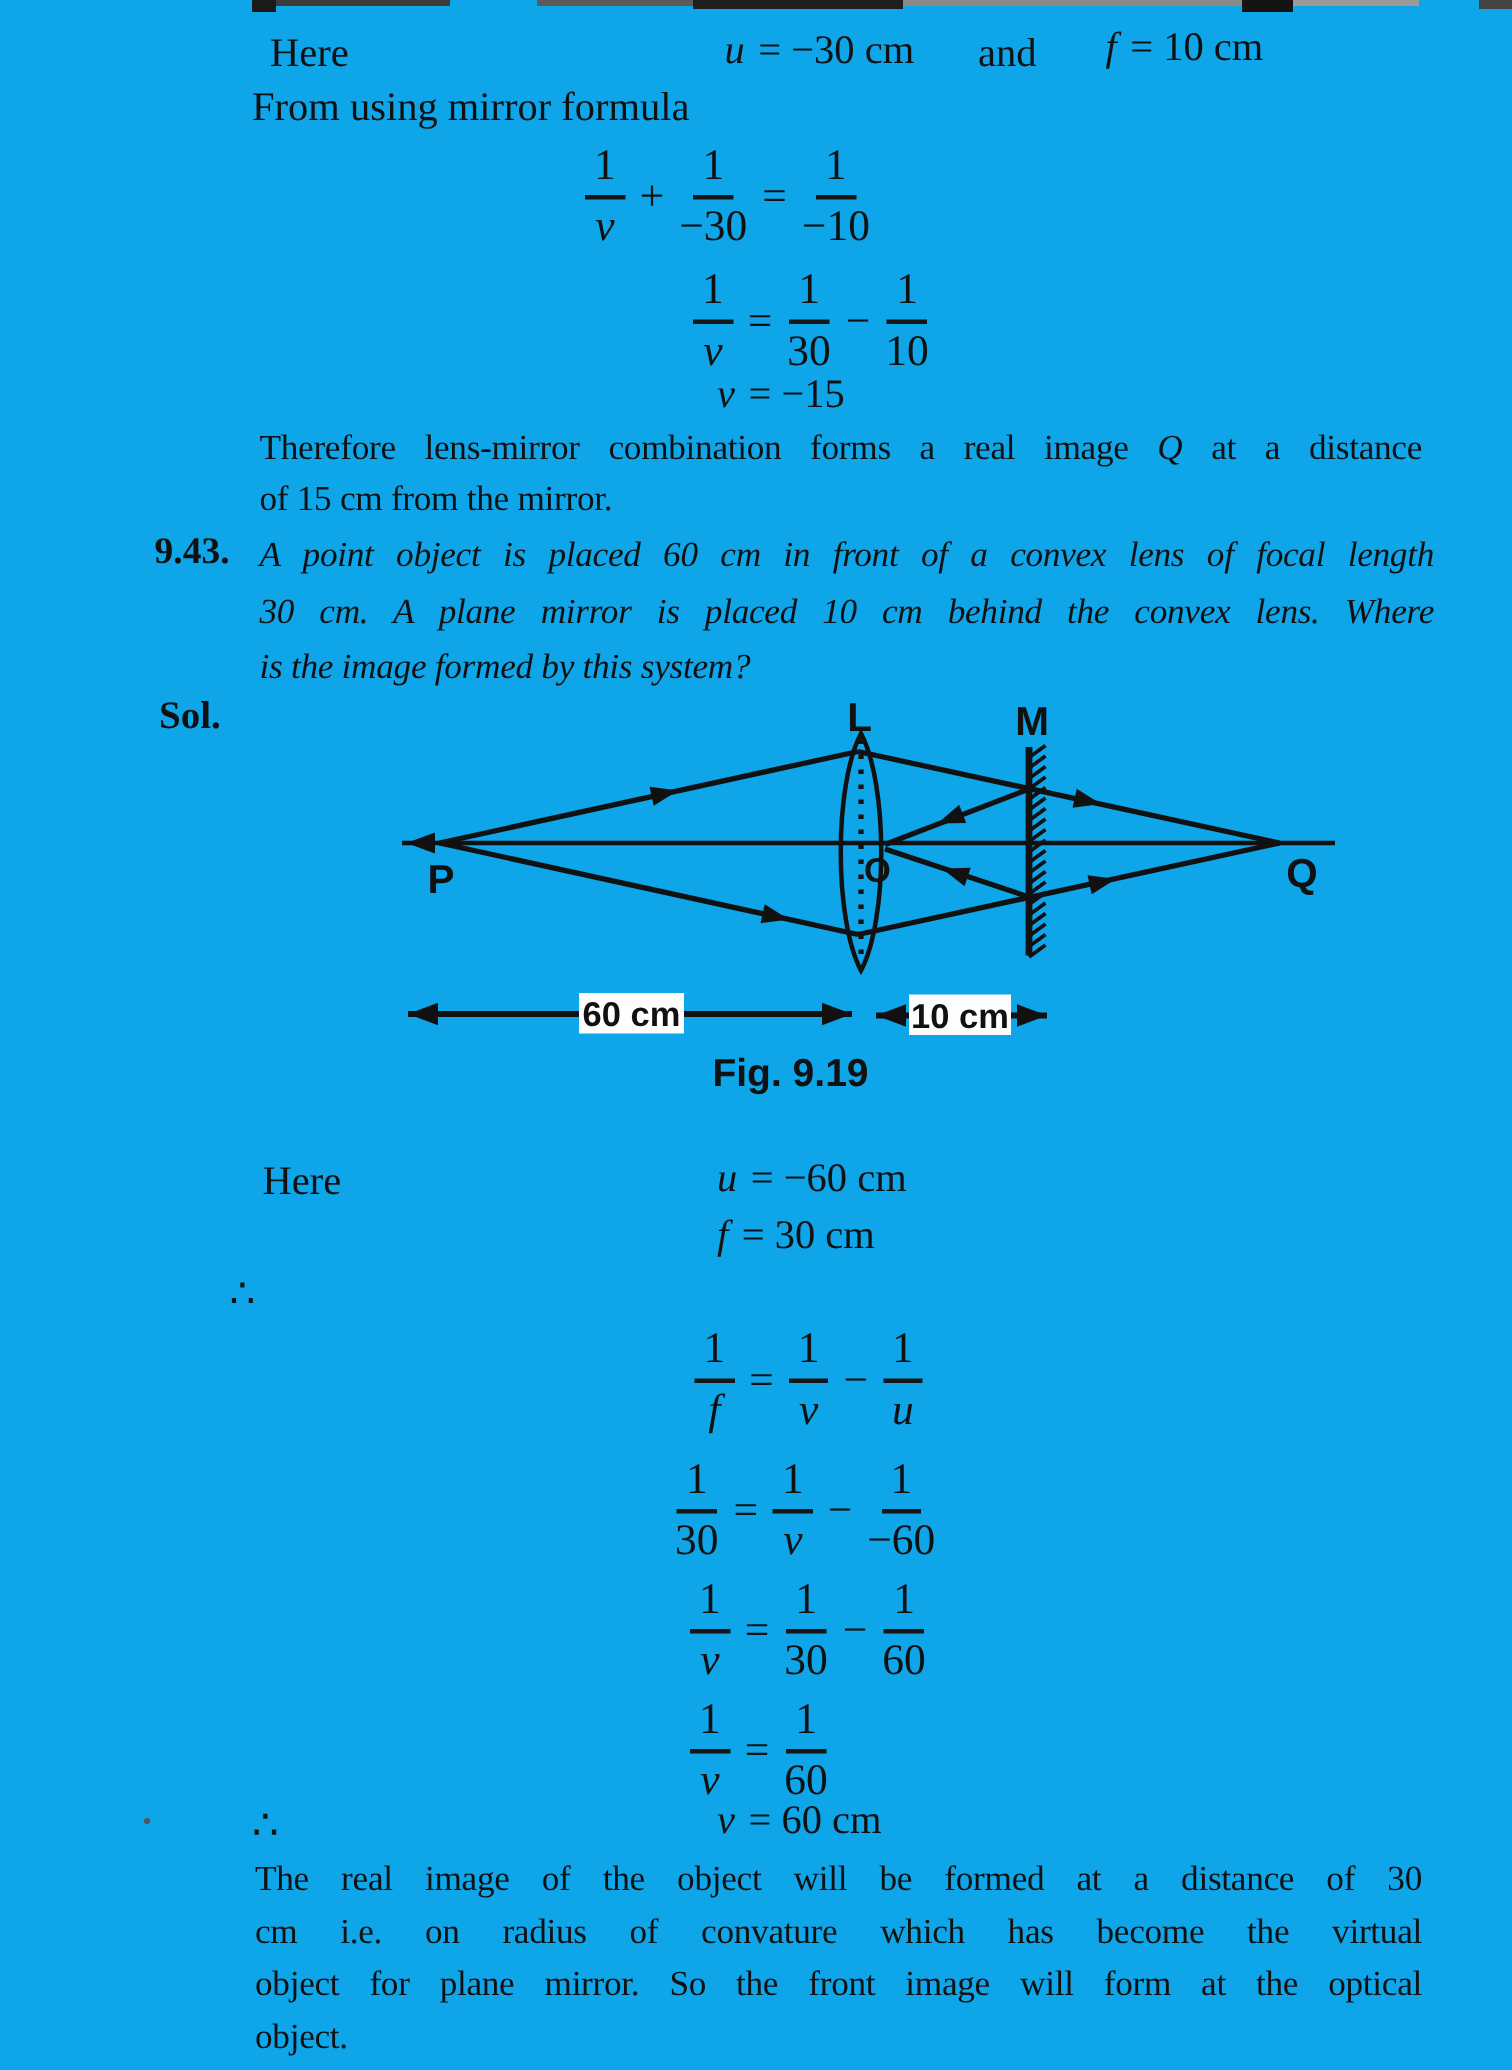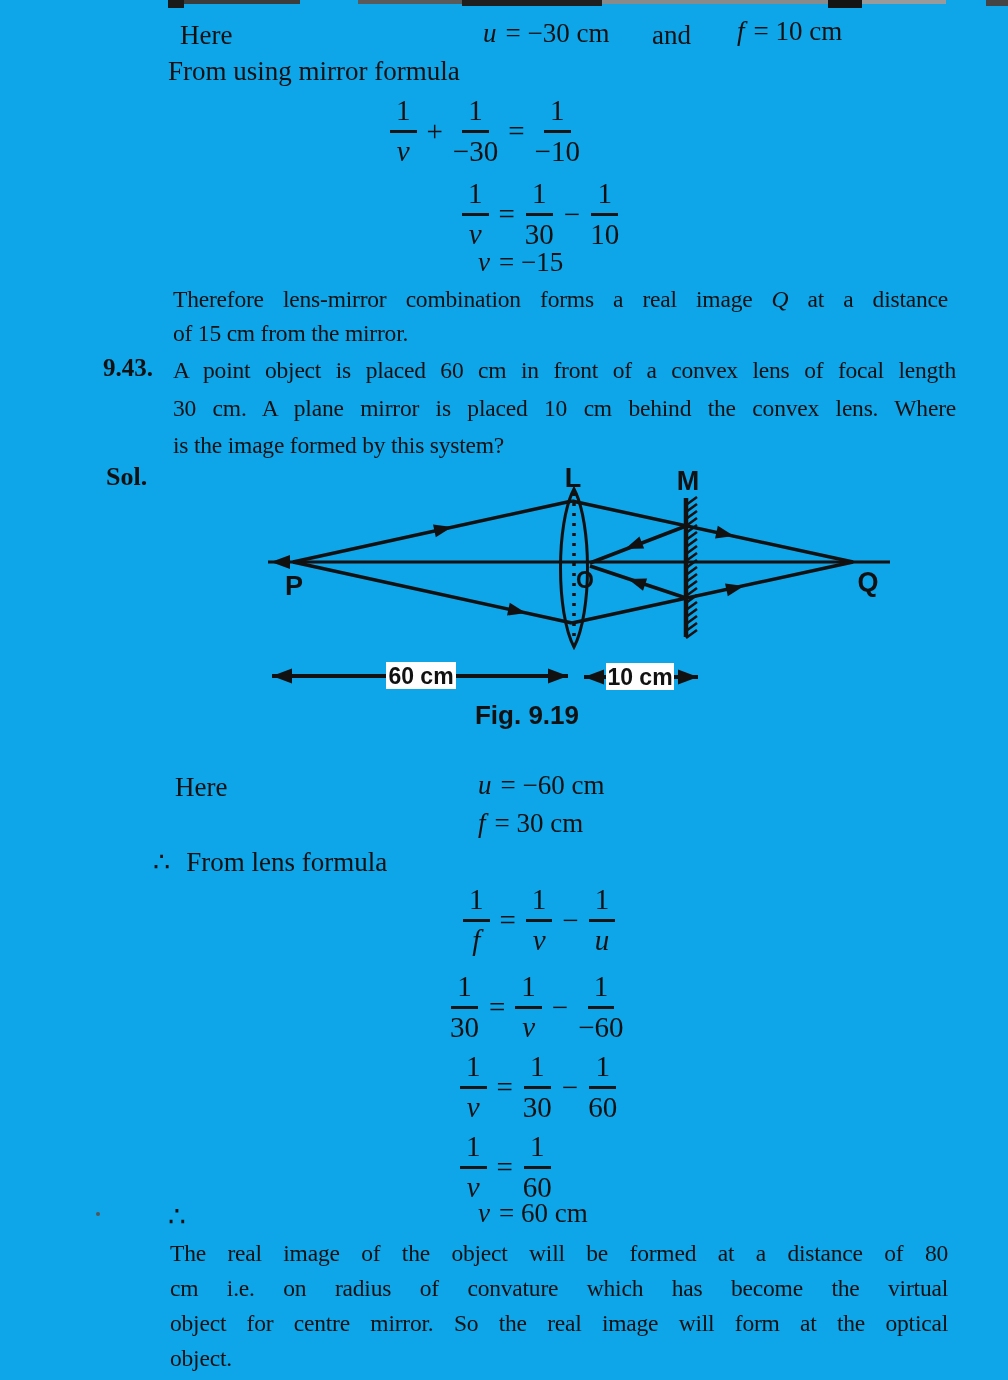--- a/index.html
+++ b/index.html
@@ -19,21 +19,21 @@
   
   .eqrow { display:flex; align-items:center; gap:9px; font-size:29px; }
   .frac  { display:inline-flex; flex-direction:column; align-items:center; line-height:1; }
   .frac .num { padding:0 6px 4px; border-bottom:3px solid #161616; line-height:1.02; }
   .frac .den { padding-top:4px; line-height:1.02; }
   .op    { font-size:29px; padding:0 1px; }
   
   .para  { position:absolute; font-size:23.5px; letter-spacing:-0.2px; }
   .para .ln { line-height:34px; }
   .jl    { text-align:justify; text-align-last:justify; }
-  .prob  { font-size:23.5px; }
+  .prob  { font-style:italic; font-size:23.5px; }
   .prob .ln { line-height:37.5px; }
   .theretext { display:flex; gap:16px; align-items:baseline; font-size:27px; white-space:nowrap; }
   svg text { font-family:"Liberation Sans", sans-serif; font-weight:bold; fill:#111; }
   .dot { position:absolute; width:4px; height:4px; background:#555; border-radius:50%; }
 </style>
 </head>
 <body>
 
 <div class="page">
 
@@ -164,21 +164,20 @@
   <span class="abs vr" style="left:478px;top:770px">
     <span class="it">u</span>
     <span class="rest">= −60 cm</span>
   </span>
   <span class="abs vr" style="left:478px;top:808px">
     <span class="it">f</span>
     <span class="rest">= 30 cm</span>
   </span>
   <div class="abs theretext" style="left:153px;top:846px">
     <span>∴</span>
-    <span>From lens formula</span>
   </div>
 
   <div class="abs eqrow" style="left:463px;top:885px">
     <span class="frac">
         <span class="num">1</span>
         <span class="den it">f</span>
       </span>
     <span class="op">=</span>
     <span class="frac">
         <span class="num">1</span>
@@ -238,19 +237,19 @@
   </div>
 
   <div class="dot" style="left:96px;top:1212px"></div>
   <span class="abs" style="left:168px;top:1200px;font-size:28px">∴</span>
   <span class="abs vr" style="left:478px;top:1198px">
     <span class="it">v</span>
     <span class="rest">= 60 cm</span>
   </span>
 
   <div class="para" style="left:170px;top:1236px;width:778px">
-    <div class="ln jl" style="line-height:35px">The real image of the object will be formed at a distance of 80</div>
+    <div class="ln jl" style="line-height:35px">The real image of the object will be formed at a distance of 30</div>
     <div class="ln jl" style="line-height:35px">cm i.e. on radius of convature which has become the virtual</div>
-    <div class="ln jl" style="line-height:35px">object for centre mirror. So the real image will form at the optical</div>
+    <div class="ln jl" style="line-height:35px">object for plane mirror. So the front image will form at the optical</div>
     <div class="ln" style="line-height:35px">object.</div>
   </div>
 
 </div>
 
 </body></html>

